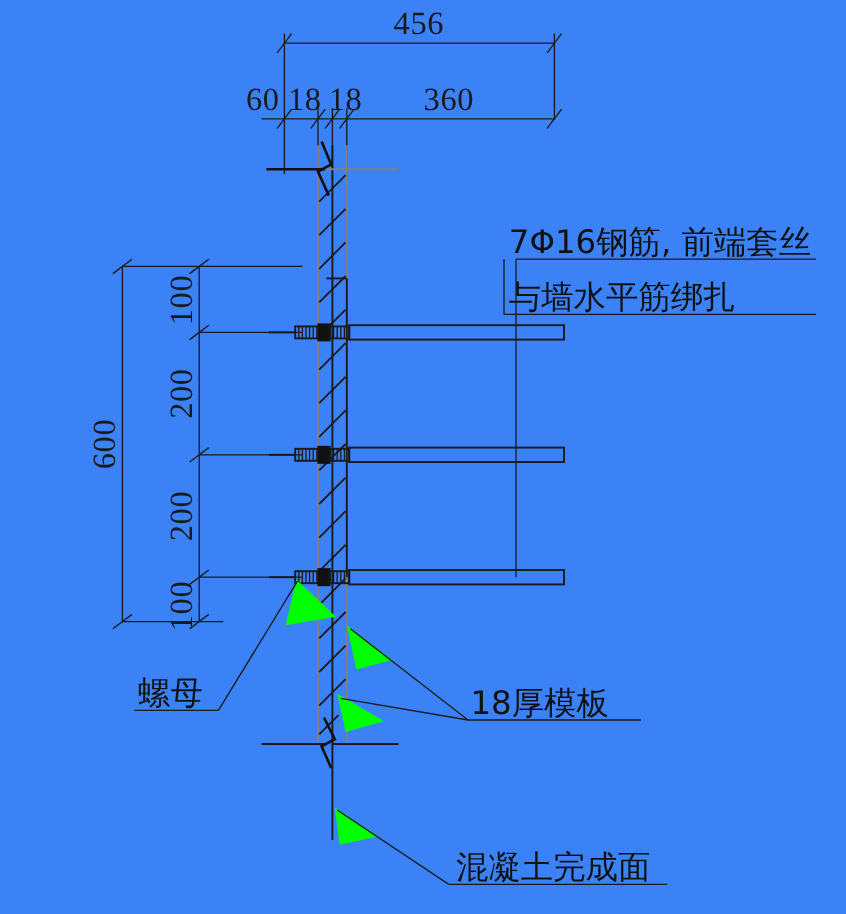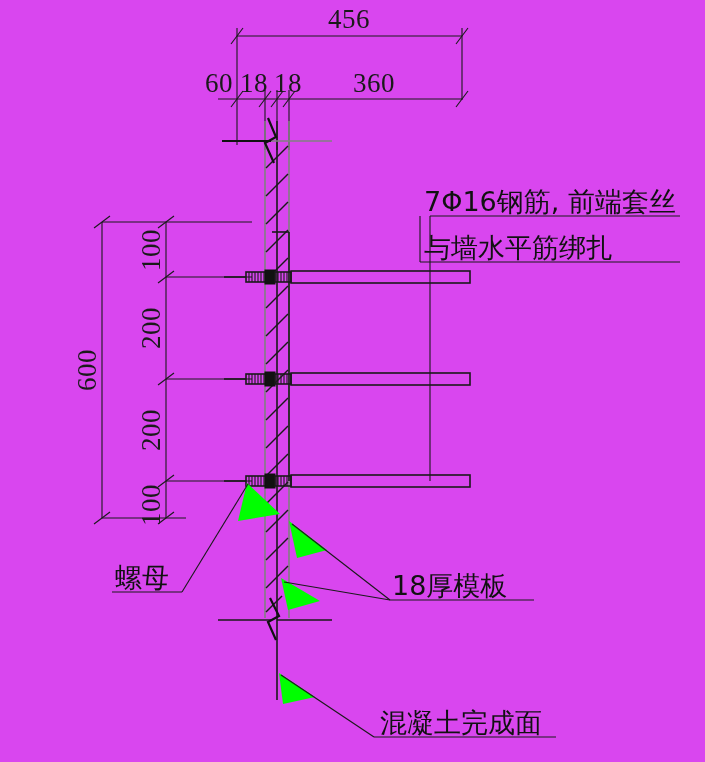--- a/index.html
+++ b/index.html
@@ -10,21 +10,21 @@
   body {
     width: 705px;
     height: 762px;
     font-family: "Liberation Sans", sans-serif;
     overflow: hidden;
   }
   #drawing-root {
     position: relative;
     width: 705px;
     height: 762px;
-    background: #d946ef;
+    background: #3b82f6;
   }
   svg#cad {
     position: absolute;
     top: 0;
     left: 0;
     width: 705px;
     height: 762px;
     display: block;
   }
   .dim-text {

